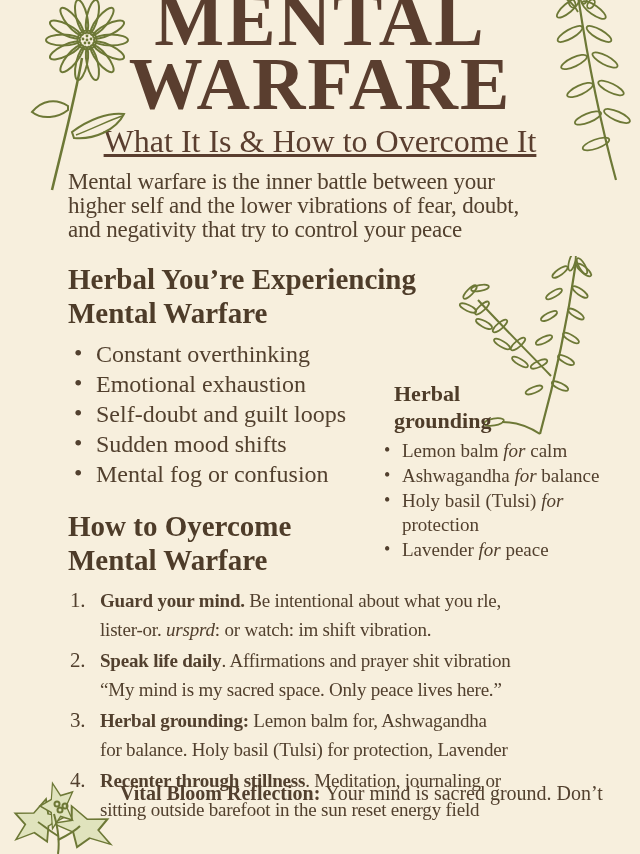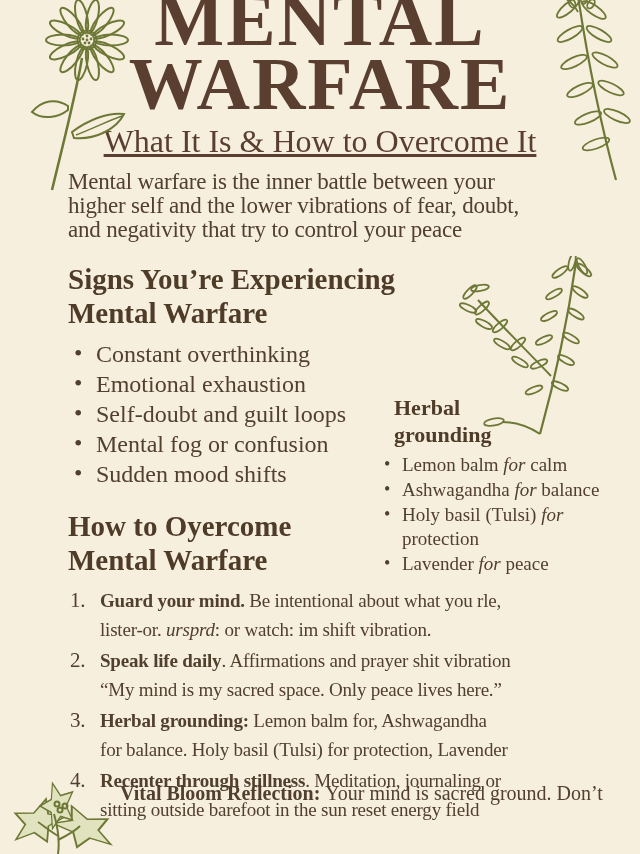--- a/index.html
+++ b/index.html
@@ -36,21 +36,21 @@
     list-style:none;margin:10px 0 4px 68px;padding:0;width:330px;
   }
   ul.signs li{
     position:relative;padding-left:28px;font-size:24px;line-height:29px;
     margin-bottom:1px;
   }
   ul.signs li::before{
     content:"\2022";position:absolute;left:6px;top:-1px;font-size:24px;color:#52402e;
   }
   .herbal{
-    position:absolute;left:380px;top:394px;width:256px;z-index:2;
+    position:absolute;left:380px;top:380px;width:256px;z-index:2;
   }
   .herbal-heading{
     font-size:22px;line-height:27px;font-weight:700;color:#4e3c29;
     white-space:pre-line;margin-left:14px;
   }
   ul.herbal-list{
     list-style:none;margin:5px 0 0 0;padding:0;
   }
   ul.herbal-list li{
     position:relative;padding-left:22px;font-size:19px;line-height:24px;
@@ -198,29 +198,29 @@
   <div class="title-line">MENTAL</div>
   <div class="title-line">WARFARE</div>
 </div>
 
 <div class="subtitle">What It Is &amp; How to Overcome It</div>
 
 <div class="intro">Mental warfare is the inner battle between your
 higher self and the lower vibrations of fear, doubt,
 and negativity that try to control your peace</div>
 
-<div class="section-heading">Signs You’re Experiencing
+<div class="section-heading">Herbal You’re Experiencing
 Mental Warfare</div>
 
 <ul class="signs">
   <li>Constant overthinking</li>
   <li>Emotional exhaustion</li>
   <li>Self-doubt and guilt loops</li>
+  <li>Sudden mood shifts</li>
   <li>Mental fog or confusion</li>
-  <li>Sudden mood shifts</li>
 </ul>
 
 <div class="herbal">
   <div class="herbal-heading">Herbal
 grounding</div>
   <ul class="herbal-list">
     <li><span class="runs"><span>Lemon balm </span><span class="i">for</span><span> calm</span></span></li>
     <li><span class="runs"><span>Ashwagandha </span><span class="i">for</span><span> balance</span></span></li>
     <li><span class="runs"><span>Holy basil (Tulsi) </span><span class="i">for</span><span>
 protection</span></span></li>

